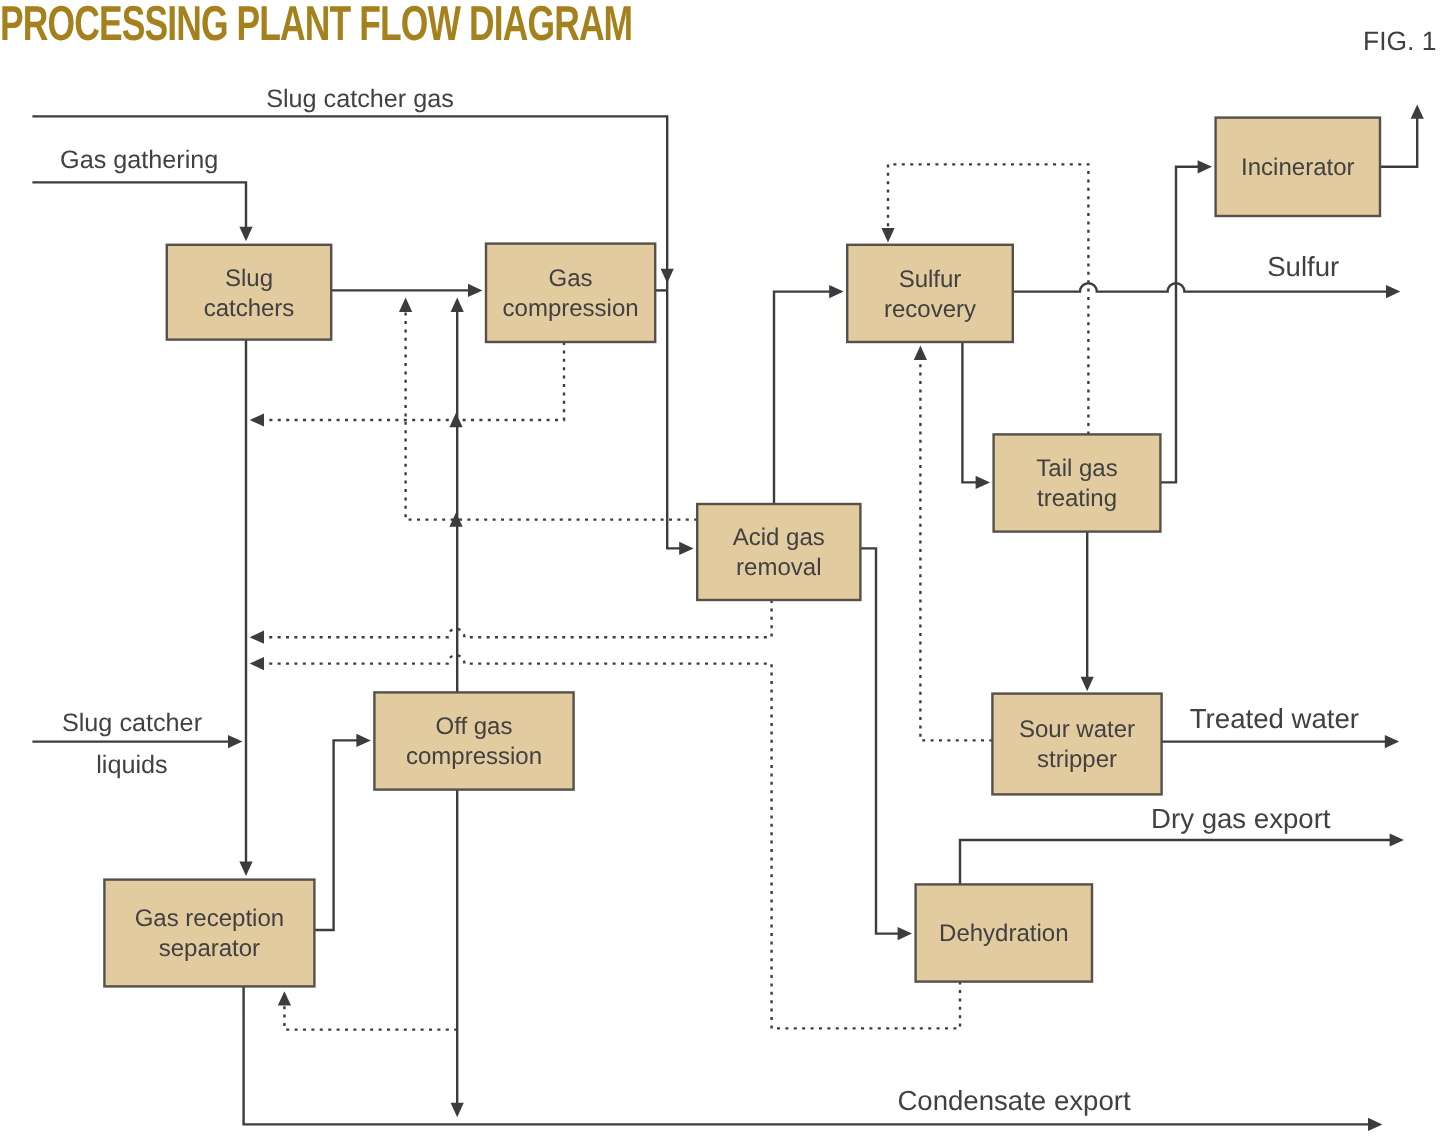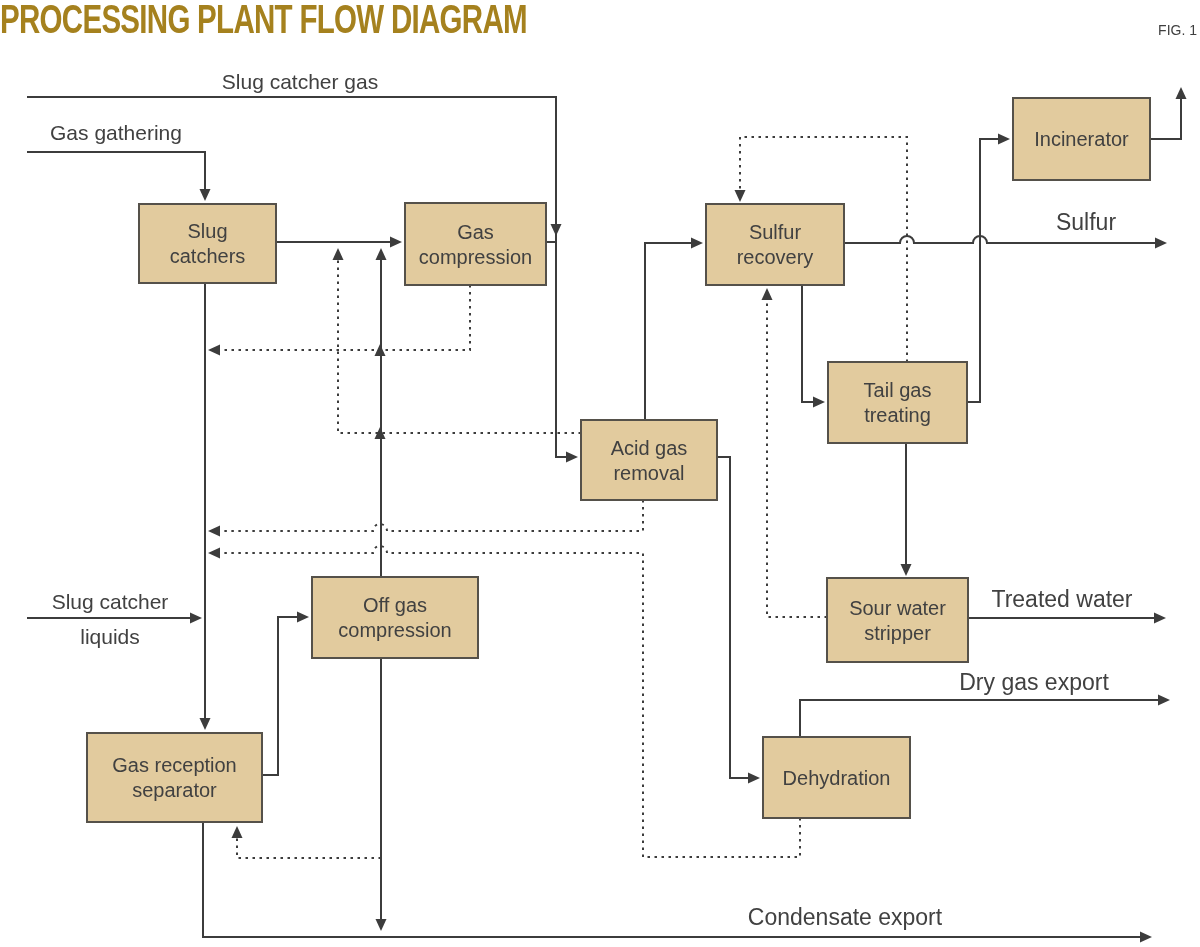--- a/index.html
+++ b/index.html
@@ -1,21 +1,21 @@
 <!DOCTYPE html>
 <html><head>
 <meta charset="utf-8">
 <style>
   html,body{margin:0;padding:0;background:#ffffff;}
   .page{position:relative;width:1200px;height:947px;background:#ffffff;overflow:hidden;
         font-family:"Liberation Sans",sans-serif;}
   .title{position:absolute;left:0;top:-4px;font-size:41px;font-weight:700;
          letter-spacing:-1px;white-space:nowrap;transform:scaleX(0.72);
          transform-origin:left top;}
-  .figlabel{position:absolute;right:3px;top:22px;font-size:14px;color:#3f3f3f;margin-left:44px;}
+  .figlabel{position:absolute;right:3px;top:22px;font-size:22px;color:#3f3f3f;margin-left:44px;}
   svg{position:absolute;left:0;top:0;}
   text{font-family:"Liberation Sans",sans-serif;}
 </style>
 </head>
 <body>
 
 <div class="page" style="background: rgb(255, 255, 255);">
   <svg id="diagram" width="1200" height="947" viewBox="0 0 1200 947">
       <path d="M27 152 H205 V194" fill="none" stroke="#3c3c3c" stroke-width="2"></path>
       <path d="M27 97 H556 V457 H571" fill="none" stroke="#3c3c3c" stroke-width="2"></path>

